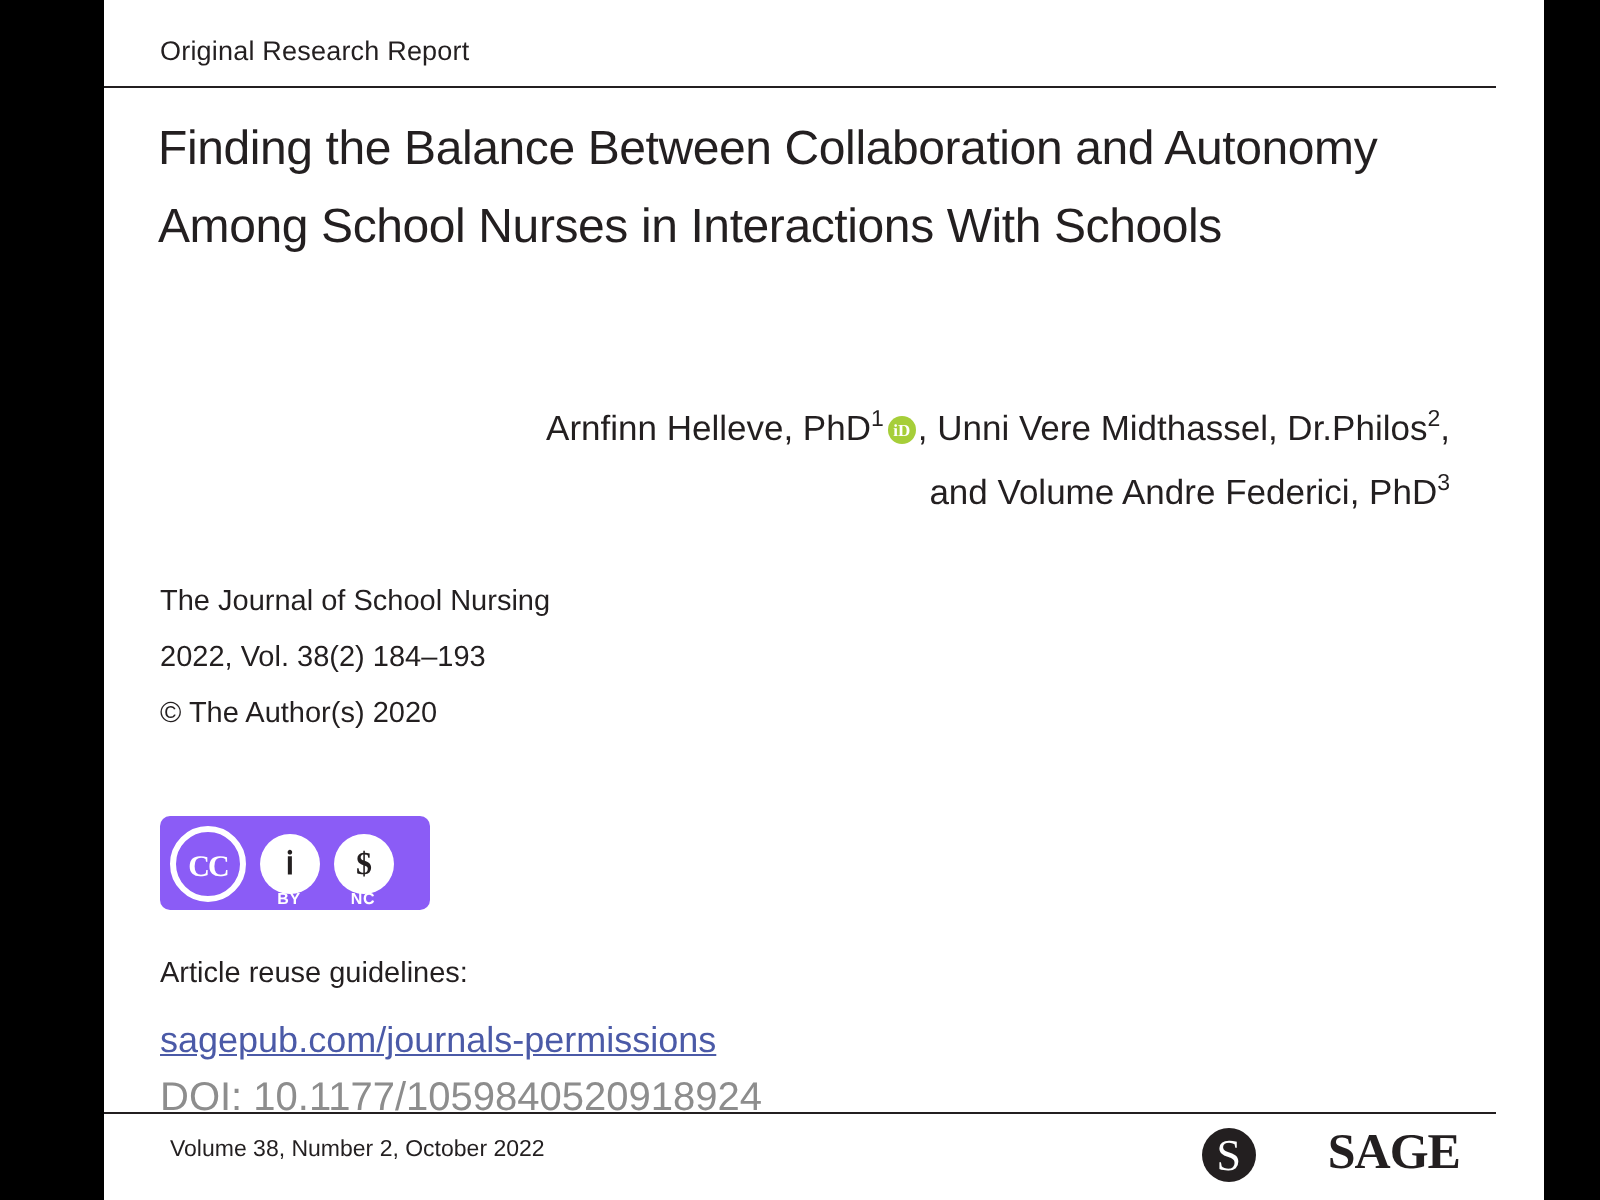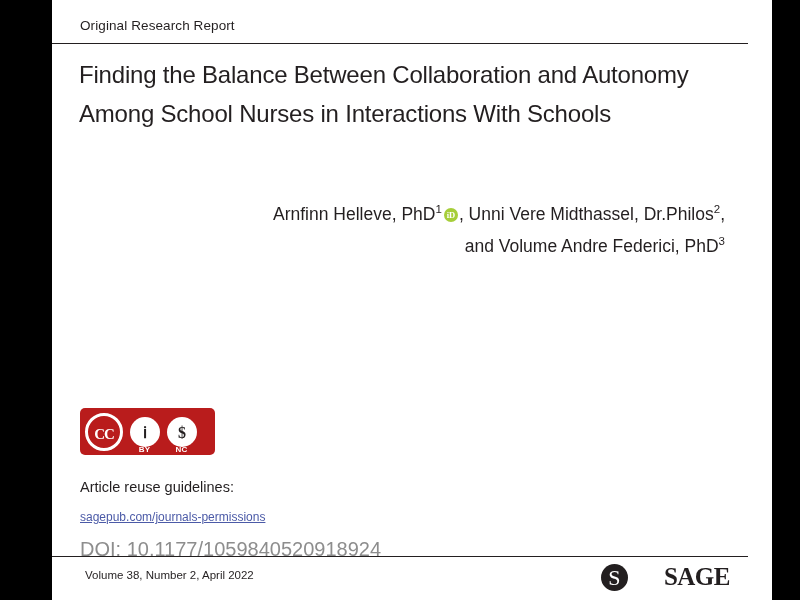--- a/index.html
+++ b/index.html
@@ -111,21 +111,21 @@
     font-size: 14.5px;
     line-height: 28px;
     color: #231f20;
   }
   .cc {
     position: absolute;
     left: 28px;
     top: 408px;
     width: 135px;
     height: 47px;
-    background: #b91c1c;
+    background: #8b5cf6;
     border-radius: 5px;
     overflow: hidden;
   }
   .cc-badges {
     position: absolute;
     left: 0;
     top: 0;
     display: flex;
     align-items: center;
     height: 47px;
@@ -193,21 +193,21 @@
     position: absolute;
     left: 28px;
     top: 479px;
     font-size: 14.5px;
     color: #231f20;
   }
   .reuse-link {
     position: absolute;
     left: 28px;
     top: 510px;
-    font-size: 12px;
+    font-size: 18px;
     color: #4b5aa7;
     text-decoration: underline;
   }
   .doi {
     position: absolute;
     left: 28px;
     top: 538px;
     font-size: 20px;
     color: #8d8d8d;
   }
@@ -266,20 +266,25 @@
 
     <div class="rule-top"></div>
 
     <h1 class="title">Finding the Balance Between Collaboration and Autonomy Among School Nurses in Interactions With Schools</h1>
 
     <div class="authors">
       <span>Arnfinn Helleve, PhD</span><sup>1</sup><span class="orcid"></span><span>, Unni Vere Midthassel, Dr.Philos</span><sup>2</sup><span>,</span><br>
       <span>and Volume Andre Federici, PhD</span><sup>3</sup>
     </div>
 
+    <div class="journal-block">
+      <div>The Journal of School Nursing</div>
+      <div>2022, Vol. 38(2) 184–193</div>
+      <div>© The Author(s) 2020</div>
+    </div>
 
     <div class="cc">
       <div class="cc-badges">
         <div class="cc-main">
             <span>CC</span>
           </div>
         <div class="cc-circle">
             <span>ℹ</span>
           </div>
         <div class="cc-circle">
@@ -291,21 +296,21 @@
         <div>NC</div>
       </div>
     </div>
 
     <div class="reuse">Article reuse guidelines:</div>
     <a class="reuse-link" href="#">sagepub.com/journals-permissions</a>
     <div class="doi">DOI: 10.1177/1059840520918924</div>
 
     <div class="rule-bottom"></div>
 
-    <div class="volline">Volume 38, Number 2, April 2022</div>
+    <div class="volline">Volume 38, Number 2, October 2022</div>
 
     <div class="sage-logo">
       <div class="sage-mark"></div>
       <div class="sage-word">SAGE</div>
     </div>
 
   </div>
 </div>
 
 </body></html>

